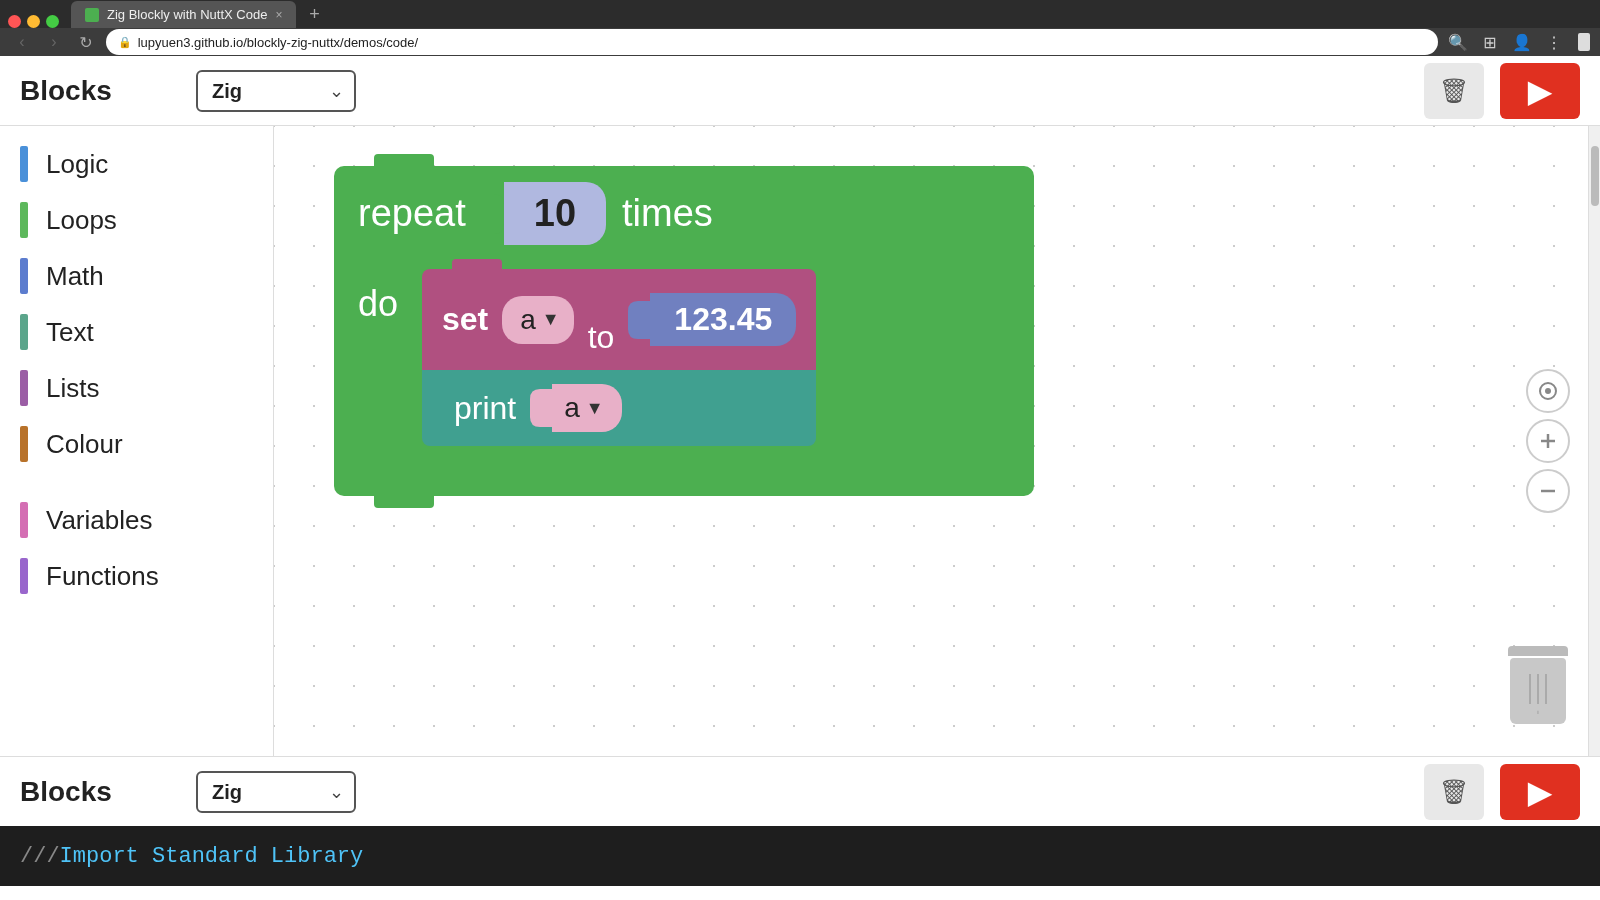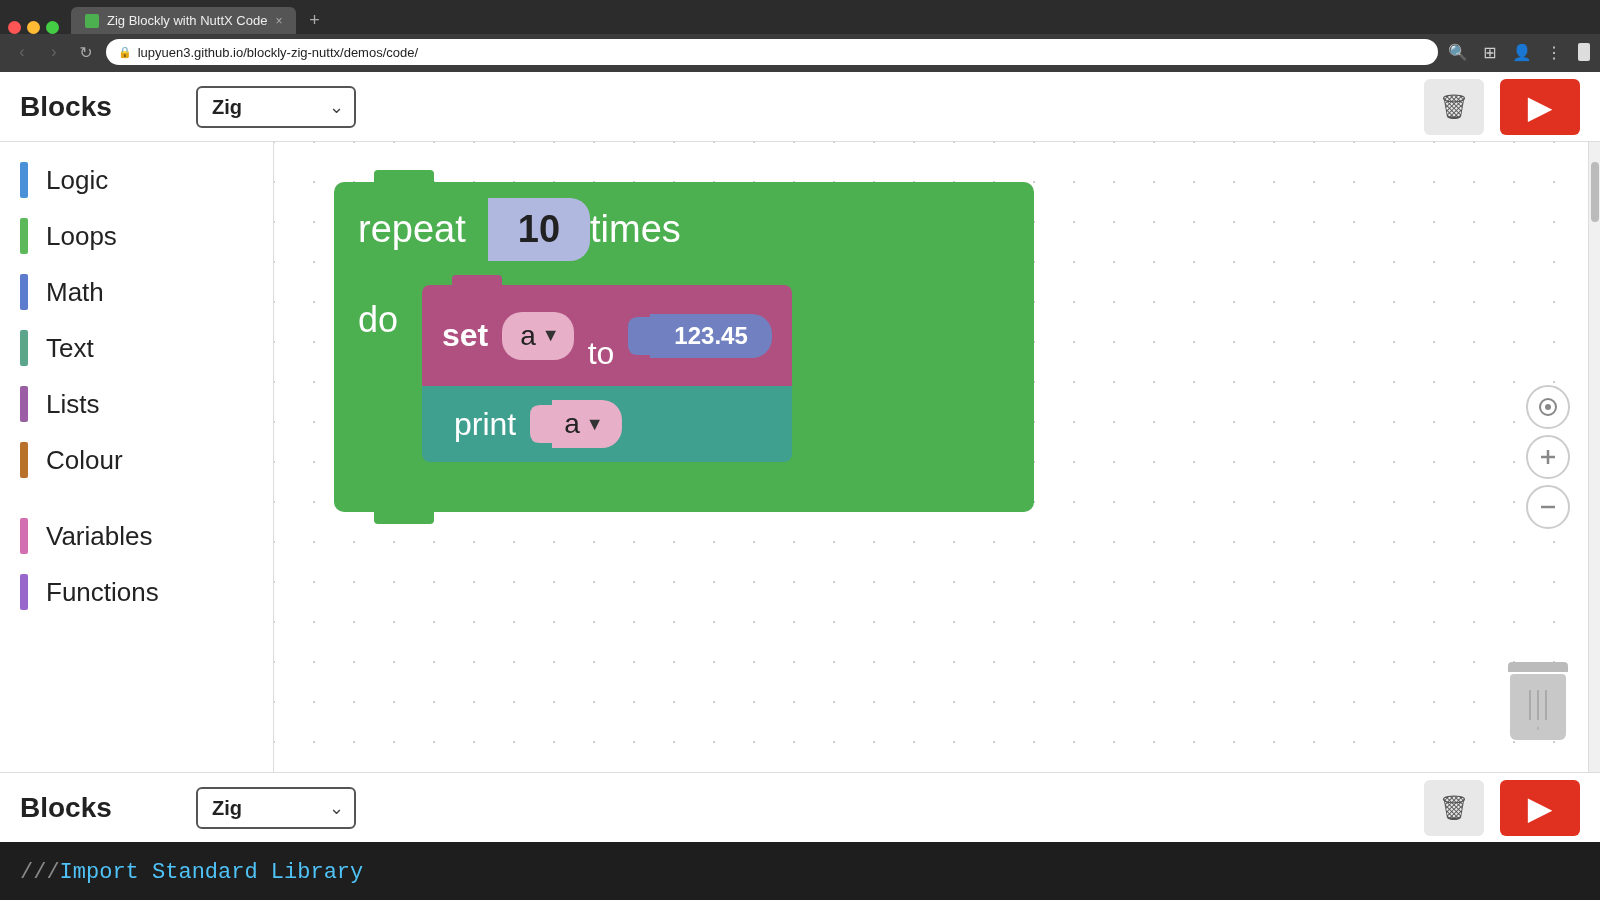--- a/index.html
+++ b/index.html
@@ -2,21 +2,21 @@
 <html><head>
   <meta charset="utf-8">
   <style>
     * { margin: 0; padding: 0; box-sizing: border-box; }
     body { width: 1600px; height: 900px; overflow: hidden; font-family: Arial, sans-serif; background: #fff; }
 
     
     .browser-chrome {
       width: 100%;
       background: #3c3c3c;
-      height: 72px;
+      height: 56px;
       display: flex;
       flex-direction: column;
     }
     .browser-tabs {
       height: 34px;
       display: flex;
       align-items: flex-end;
       padding: 0 8px;
       background: #2c2c2c;
     }
@@ -381,21 +381,21 @@
     </div>
 
     <div class="workspace">
 
       <div class="blocks-canvas">
 
         <div style="background:#4CAF50; border-radius:10px; padding:16px 24px 50px 24px; min-width:700px; position:relative;">
 
           <div style="position:absolute;top:-12px;left:40px;width:60px;height:12px;background:#4CAF50;border-radius:4px 4px 0 0;"></div>
 
-          <div style="display:flex;align-items:center;margin-bottom:24px;">
+          <div style="display:flex;align-items:center;gap:16px;margin-bottom:24px;">
             <span style="font-size:38px;color:#fff;font-weight:normal;">repeat</span>
 
             <div style="display:inline-flex;align-items:center;">
 
               <svg width="22" height="40" viewBox="0 0 22 40">
                 <path d="M0,0 L12,0 Q22,0 22,10 L22,30 Q22,40 12,40 L0,40 Z" fill="#4CAF50"></path>
               </svg>
               <div style="background:#b0b8e0;border-radius:0 20px 20px 0;padding:10px 30px;font-size:38px;font-weight:bold;color:#222;min-width:100px;text-align:center;">10</div>
             </div>
             <span style="font-size:38px;color:#fff;font-weight:normal;">times</span>
@@ -414,21 +414,21 @@
                 <div style="background:#e8b0c8;border-radius:20px;padding:8px 14px 8px 18px;display:flex;align-items:center;gap:6px;">
                   <span style="font-size:28px;color:#222;">a</span>
                   <span style="font-size:18px;color:#333;">▼</span>
                 </div>
                 <span style="font-size:32px;color:#fff;font-weight:normal;margin-top:36px;">to</span>
 
                 <div style="display:inline-flex;align-items:center;">
                   <svg width="22" height="38" viewBox="0 0 22 38">
                     <path d="M22,0 L10,0 Q0,0 0,10 L0,28 Q0,38 10,38 L22,38 Z" fill="#7080c0"></path>
                   </svg>
-                  <div style="background:#7080c0;border-radius:0 20px 20px 0;padding:8px 24px;font-size:24px;font-weight:bold;color:#fff;">123.45</div>
+                  <div style="background:#7080c0;border-radius:0 20px 20px 0;padding:8px 24px;font-size:32px;font-weight:bold;color:#fff;">123.45</div>
                 </div>
               </div>
 
               <div style="background:#40a090;border-radius:0 0 8px 8px;padding:14px 32px;display:flex;align-items:center;gap:14px;">
                 <span style="font-size:32px;color:#fff;font-weight:normal;">print</span>
 
                 <div style="display:inline-flex;align-items:center;">
                   <svg width="22" height="38" viewBox="0 0 22 38">
                     <path d="M22,0 L10,0 Q0,0 0,10 L0,28 Q0,38 10,38 L22,38 Z" fill="#e8b0c8"></path>
                   </svg>

